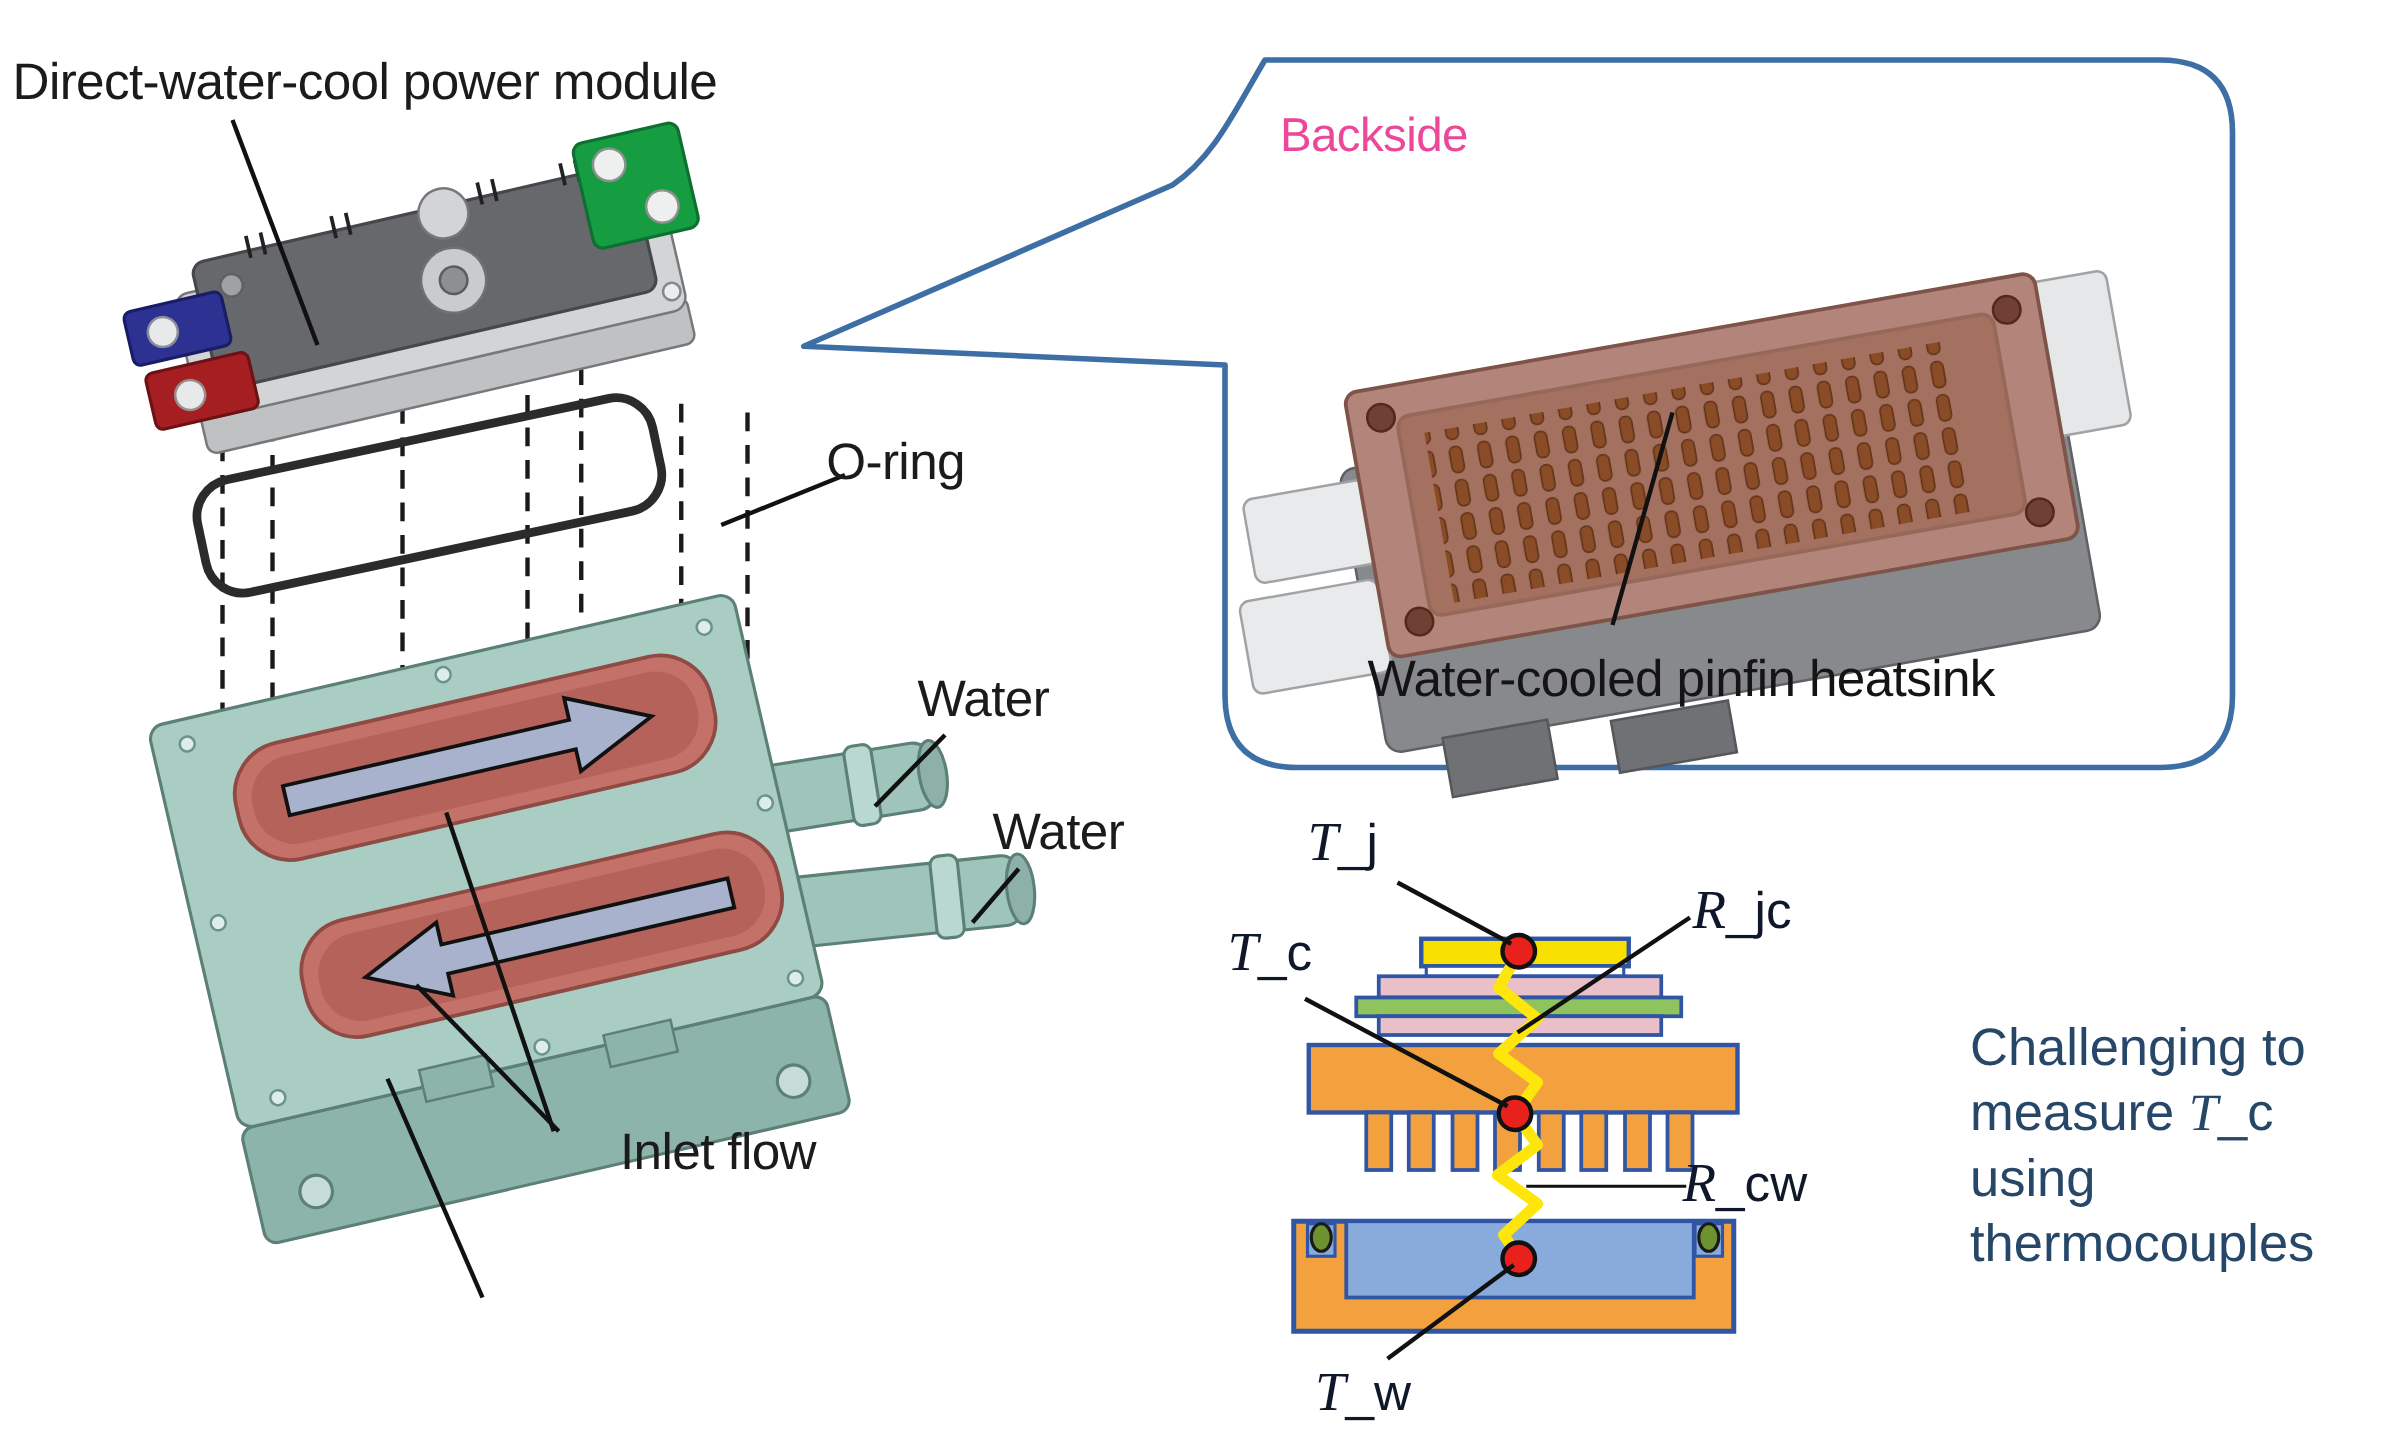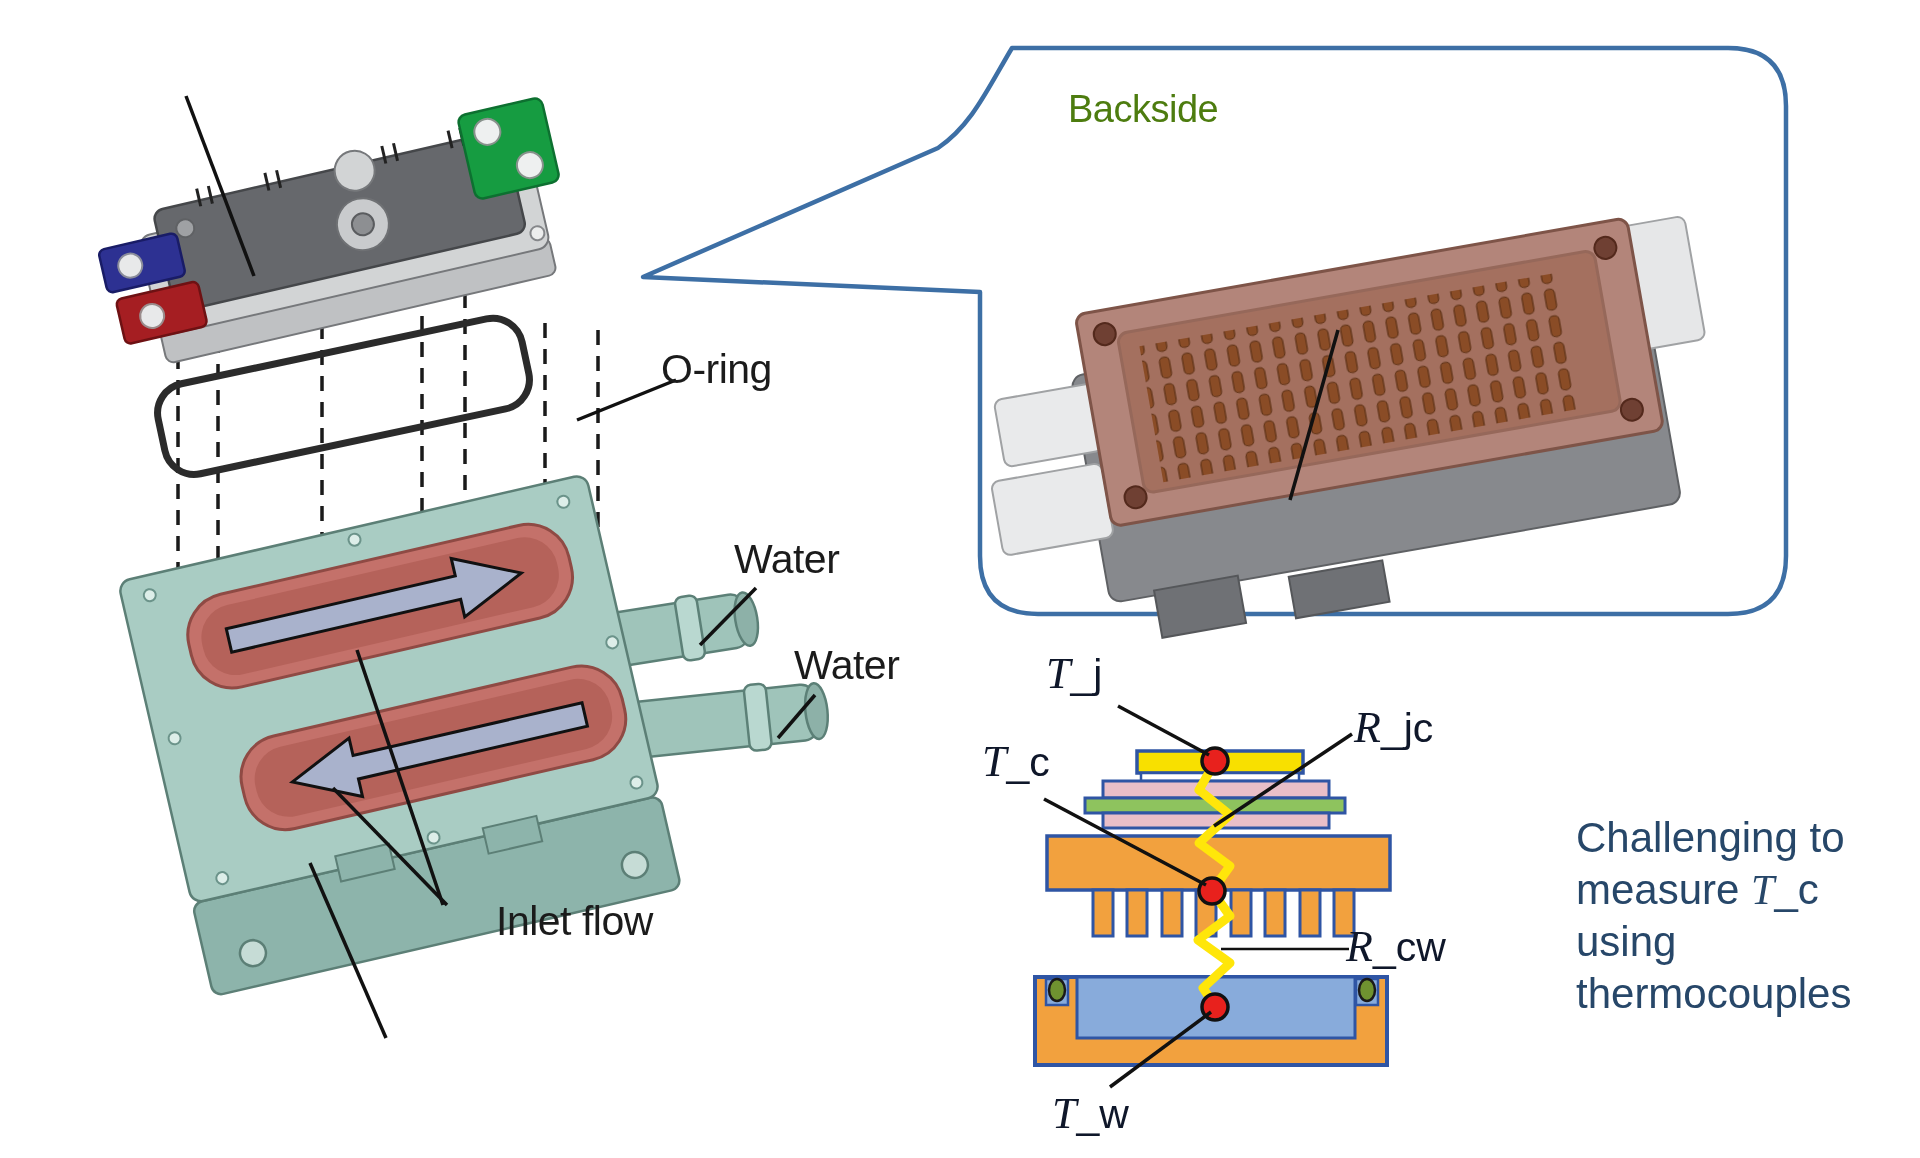--- a/index.html
+++ b/index.html
@@ -2,21 +2,21 @@
 <html><head>
 <meta charset="utf-8">
 <style>
   html,body{margin:0;padding:0;background:#ffffff;}
   #stage{
     position:relative;width:1920px;height:1158px;background:#ffffff;
     font-family:"Liberation Sans", sans-serif;overflow:hidden;
   }
   #artwork{position:absolute;left:0;top:0;}
   .lbl{position:absolute;white-space:nowrap;color:#1b1b1b;font-size:41px;letter-spacing:-0.5px;}
-  .lbl-navy{color:#4d7c0f;margin-left:44px;}
+  .lbl-navy{color:#ec4899;}
   .schlabel{position:absolute;white-space:nowrap;color:#0f172a;font-size:41px;font-weight:500;}
   .schlabel i{font-family:"Liberation Serif", serif;font-size:44px;font-weight:500;}
   .note{position:absolute;left:1576px;top:812px;width:360px;color:#274769;font-size:42px;line-height:1.24;}
   .note i{font-family:"Liberation Serif", serif;}
   .caption{position:absolute;left:1000px;top:520px;width:690px;text-align:center;color:#141414;font-size:41px;letter-spacing:-0.5px;}
 </style>
 </head>
 <body>
 
 <div id="stage">
@@ -170,26 +170,28 @@
   </g>
   <g stroke="#111" stroke-width="3.5">
     <line x1="1118" y1="706" x2="1209" y2="755"></line>
     <line x1="1352" y1="734" x2="1214" y2="826"></line>
     <line x1="1044" y1="799" x2="1206" y2="885"></line>
     <line x1="1211" y1="1012" x2="1110" y2="1087"></line>
     <line x1="1221" y1="949" x2="1349" y2="949" stroke-width="2.5"></line>
   </g>
 </svg>
 
+<div class="lbl" style="left:10px;top:42px">Direct-water-cool power module</div>
 <div class="lbl" style="left:661px;top:346px">O-ring</div>
 <div class="lbl" style="left:734px;top:536px">Water</div>
 <div class="lbl" style="left:794px;top:642px">Water</div>
 <div class="lbl" style="left:496px;top:898px">Inlet flow</div>
 
 <div class="lbl lbl-navy" style="left:1024px;top:88px;font-size:38px">Backside</div>
+<div class="caption">Water-cooled pinfin heatsink</div>
 
 <div class="schlabel" style="left:1046px;top:648px"><i>T</i><span>_j</span></div>
 <div class="schlabel" style="left:982px;top:736px"><i>T</i><span>_c</span></div>
 <div class="schlabel" style="left:1354px;top:702px"><i>R</i><span>_jc</span></div>
 <div class="schlabel" style="left:1346px;top:921px"><i>R</i><span>_cw</span></div>
 <div class="schlabel" style="left:1052px;top:1088px"><i>T</i><span>_w</span></div>
 
 <div class="note">
   <div>Challenging to</div>
   <div><span>measure </span><i>T</i><span>_c</span></div>

